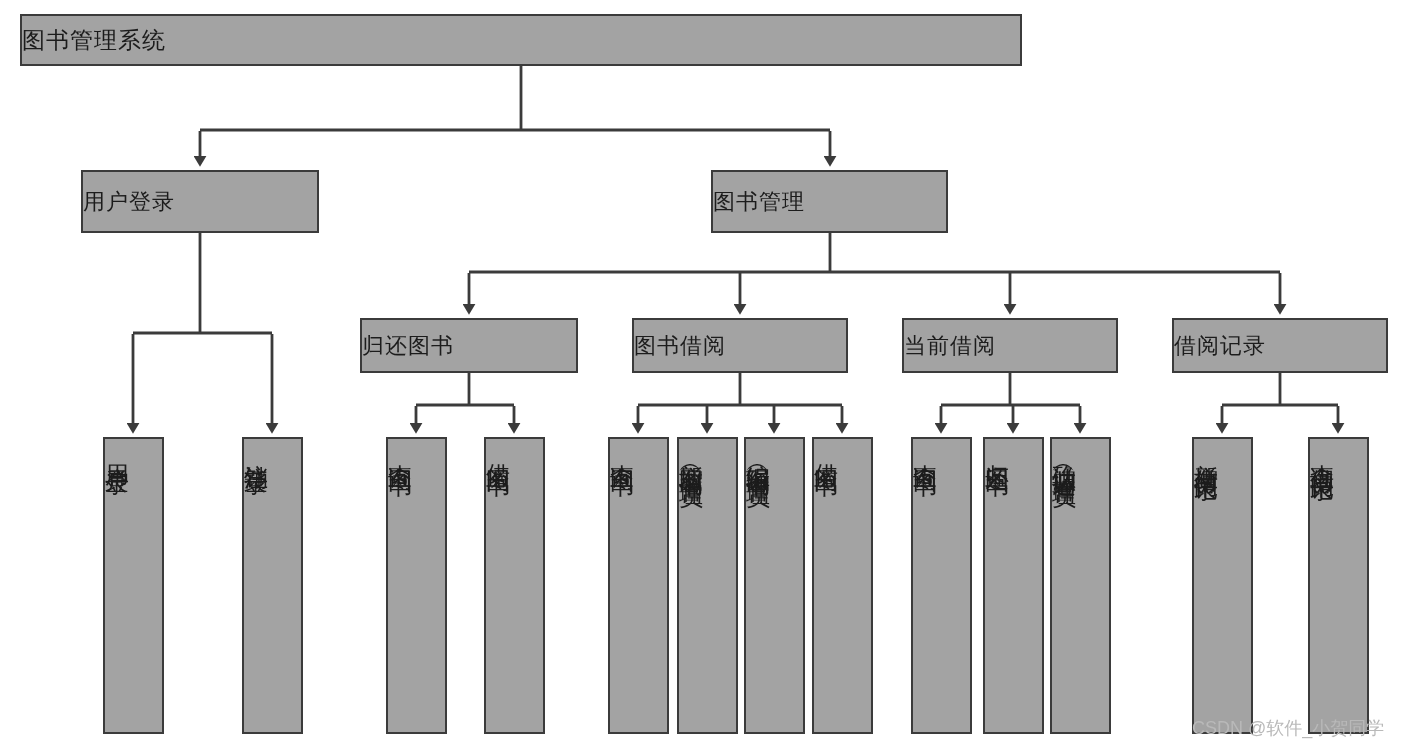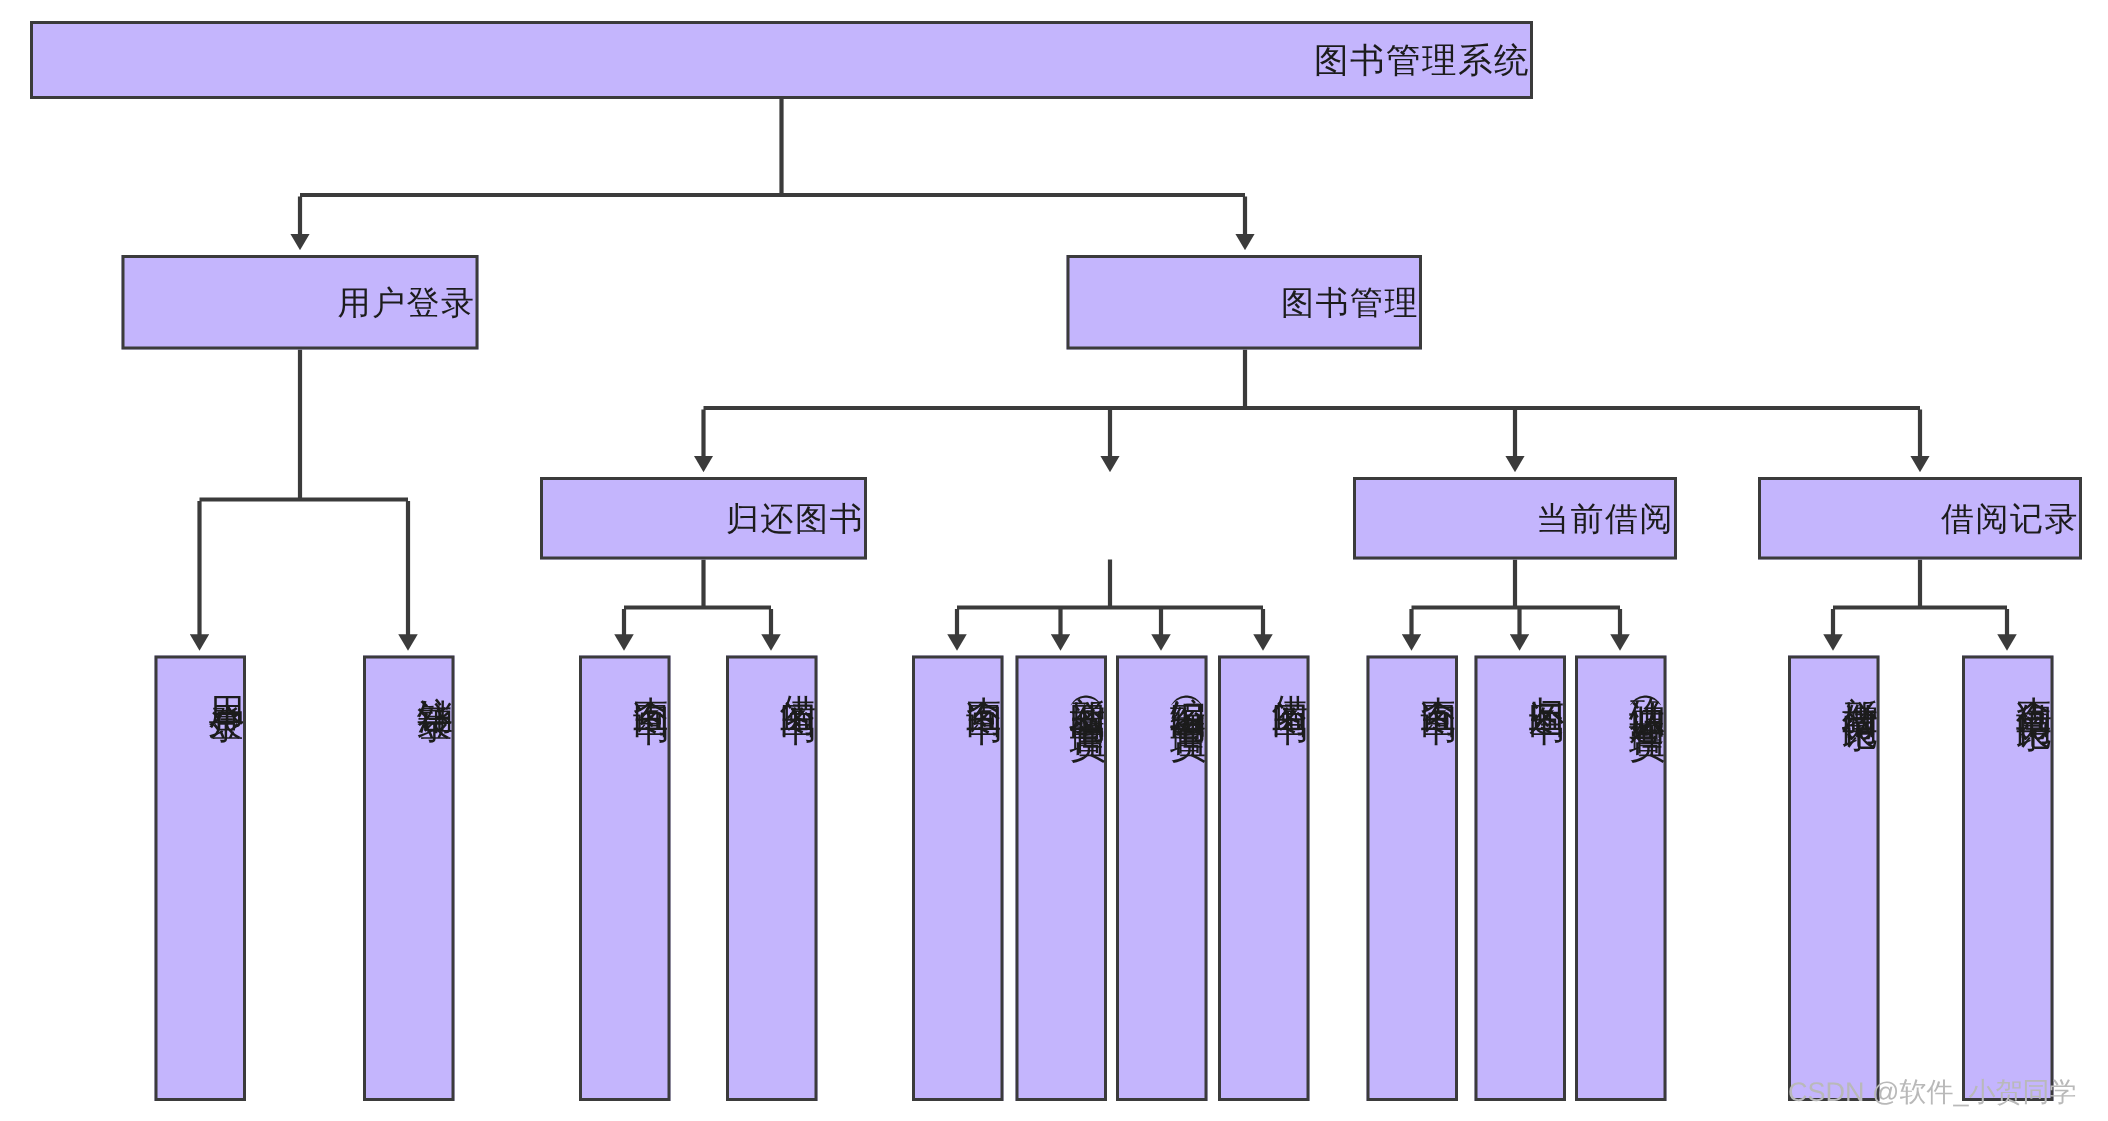--- a/index.html
+++ b/index.html
@@ -22,25 +22,25 @@
     position: absolute;
     left: 0;
     top: 0;
     width: 1405px;
     height: 747px;
     pointer-events: none;
   }
   .node {
     position: absolute;
     box-sizing: border-box;
-    background: #c4b5fd;
+    background: #a3a3a3;
     border: 2.5px solid #3b3b3b;
     display: flex;
     align-items: center;
-    justify-content: flex-end;
+    justify-content: flex-start;
     z-index: 2;
   }
   .node .lbl {
     color: #1c1c1c;
     line-height: 1.15;
     text-align: center;
     white-space: pre;
   }
   
   .node.h .lbl {
@@ -126,26 +126,29 @@
     </g>
   </svg>
 
   <div class="node h root" style="left:20px; top:14px; width:1002px; height:52px;">
     <span class="lbl">图书管理系统</span>
   </div>
 
   <div class="node h" style="left:81px; top:170px; width:238px; height:63px;">
     <span class="lbl">用户登录</span>
   </div>
-  <div class="node h" style="left:711px; top:170px; width:237px; height:63px;padding-left:44px;">
+  <div class="node h" style="left:711px; top:170px; width:237px; height:63px;">
     <span class="lbl">图书管理</span>
   </div>
 
   <div class="node h" style="left:360px; top:318px; width:218px; height:55px;">
     <span class="lbl">归还图书</span>
+  </div>
+  <div class="node h" style="left:632px; top:318px; width:216px; height:55px;">
+    <span class="lbl">图书借阅</span>
   </div>
   <div class="node h" style="left:1172px; top:318px; width:216px; height:55px;">
     <span class="lbl">借阅记录</span>
   </div>
   <div class="node h" style="left:902px; top:318px; width:216px; height:55px;">
     <span class="lbl">当前借阅</span>
   </div>
 
   <div class="node v" style="left:103px; top:437px; width:61px; height:297px;">
     <span class="lbl">用户登录</span>

